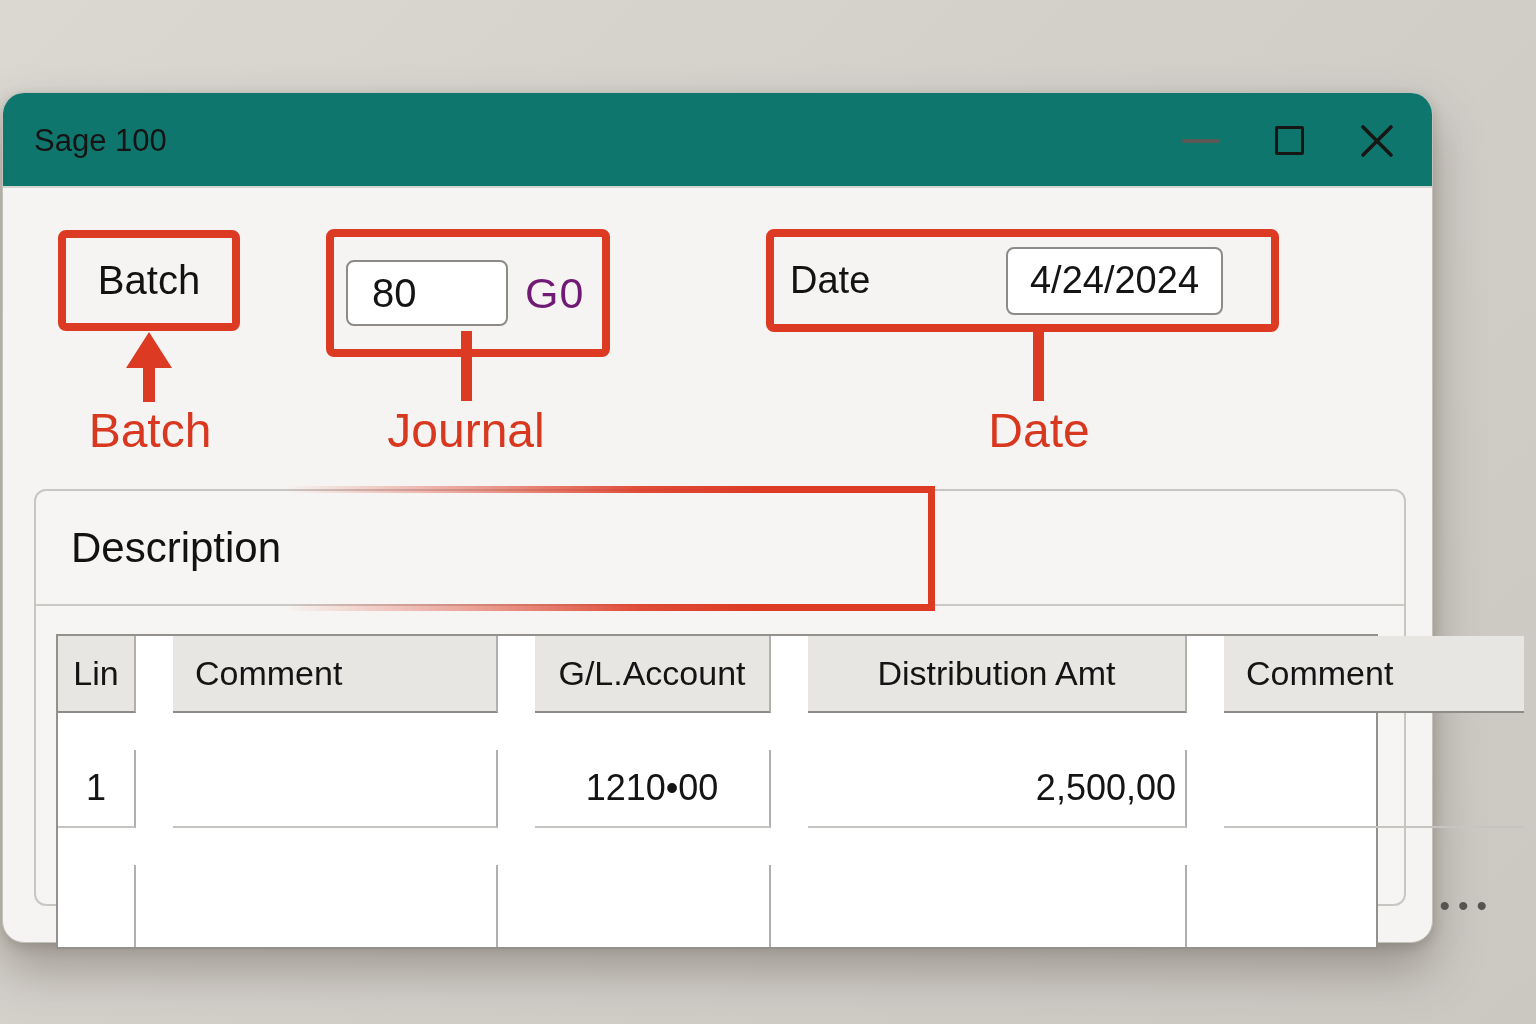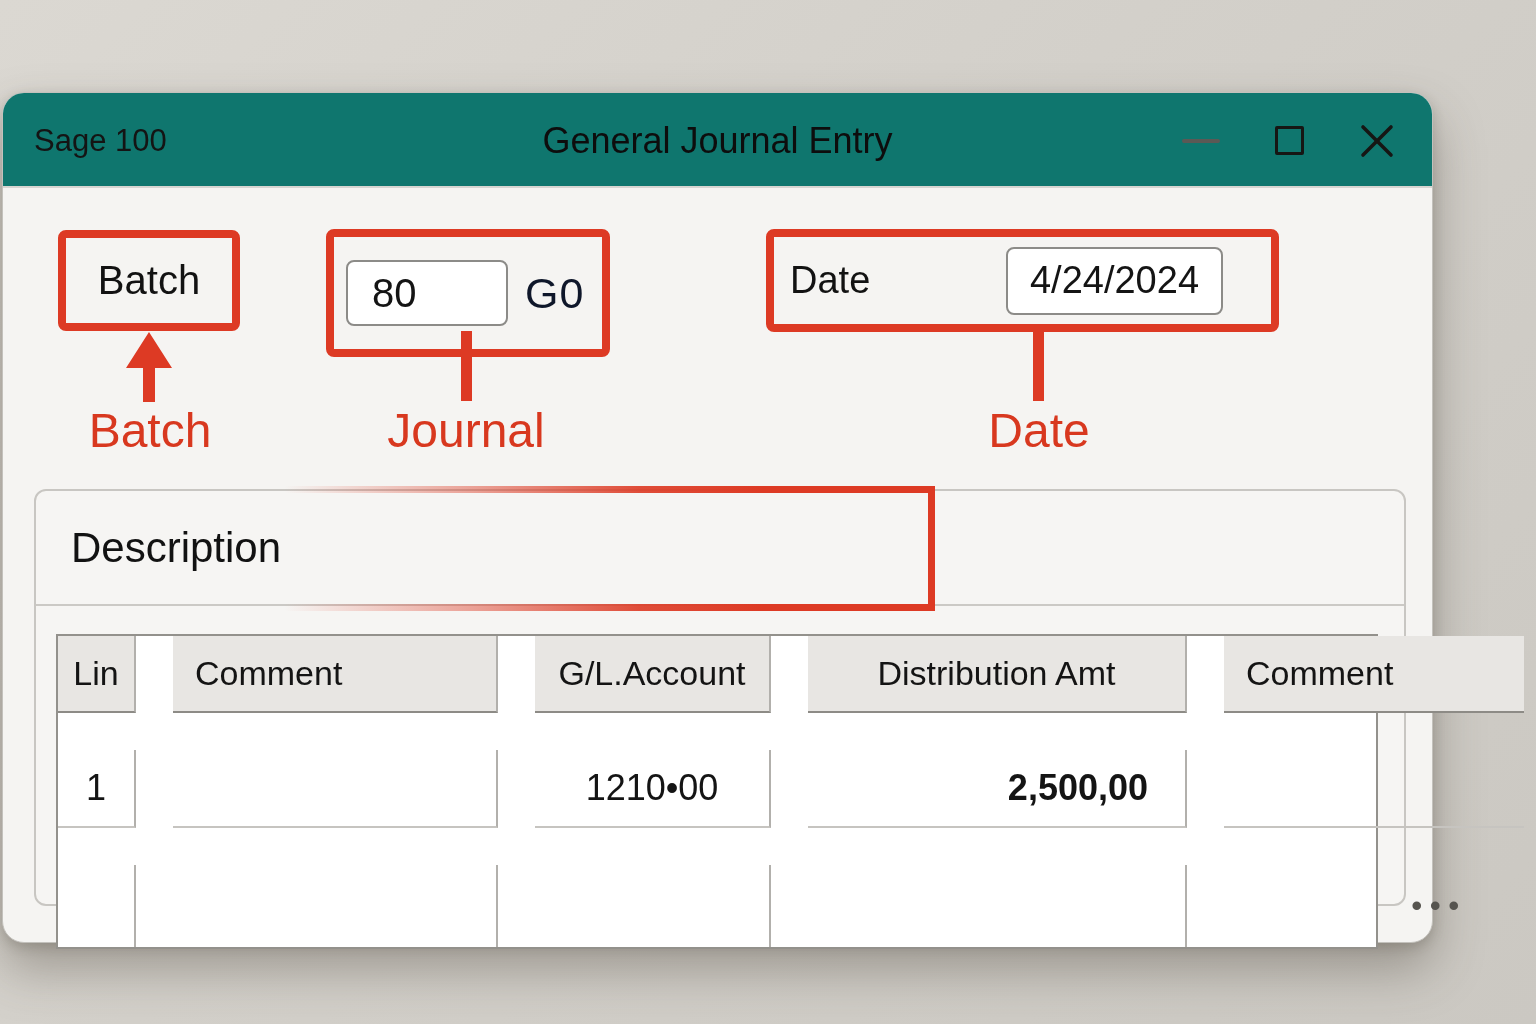--- a/index.html
+++ b/index.html
@@ -30,21 +30,21 @@
   .batch-box .blk{font-size:40px;color:#121212;}
   .journal-box{left:323px;top:136px;width:284px;height:128px;
     display:flex;align-items:center;padding-left:12px;}
   .date-box{left:763px;top:136px;width:513px;height:103px;
     display:flex;align-items:center;padding-left:16px;}
   .date-box .blk{font-size:38px;color:#121212;}
 
   .tb-input{background:#ffffff;border:2px solid #8c8b88;border-radius:8px;
     font-family:"Liberation Sans",sans-serif;font-size:40px;color:#141414;outline:none;}
   .journal-input{width:162px;height:66px;padding:0 0 0 24px;}
-  .code-hint{font-size:43px;color:#0f172a;margin-left:17px;letter-spacing:1px;}
+  .code-hint{font-size:43px;color:#701a75;margin-left:17px;letter-spacing:1px;}
   .date-input{width:217px;height:68px;margin-left:auto;margin-right:48px;
     text-align:center;font-size:38px;padding:0;}
 
   
   .arrow-svg{position:absolute;left:116px;top:239px;width:60px;height:70px;}
   .vline{position:absolute;width:11px;height:70px;background:#dd3a24;top:238px;}
   .vline.journal{left:458px;}
   .vline.date{left:1030px;}
   .ann-label{position:absolute;top:310px;transform:translateX(-50%);
     font-size:48px;color:#d8381f;white-space:nowrap;}
@@ -72,31 +72,30 @@
     border:2px solid #93918c;display:grid;
     grid-template-columns:78px 325px 236px 379px 300px;gap:37px;}
   .cell{display:flex;align-items:center;font-size:36px;color:#141414;
     border-right:2px solid #b2b0ac;overflow:hidden;}
   .cell.last{border-right:none;}
   .th{height:77px;background:#e8e6e3;border-bottom:2px solid #8d8b86;font-size:34px;}
   .r1{height:78px;border-bottom:2px solid #c6c4c0;}
   .r2{height:82px;}
   .c-center{justify-content:center;}
   .c-left{padding-left:22px;}
-  .c-right{justify-content:flex-end;padding-right:37px;font-weight:bold;}
+  .c-right{justify-content:flex-end;padding-right:9px;}
   .dots{font-size:30px;letter-spacing:8px;color:#56544f;line-height:1;padding-right:20px;}
 </style>
 </head>
 <body>
 
 <div class="window">
 
   <div class="titlebar">
     <div class="app-name">Sage 100</div>
-    <div class="window-title">General Journal Entry</div>
     <div class="controls">
       <div class="btn">
         <span class="min-glyph"></span>
       </div>
       <div class="btn">
         <span class="max-glyph"></span>
       </div>
       <div class="btn">
         <svg width="34" height="34" viewBox="0 0 34 34">
           <line x1="3" y1="3" x2="31" y2="31" stroke="#161614" stroke-width="3.6" stroke-linecap="round"></line>

